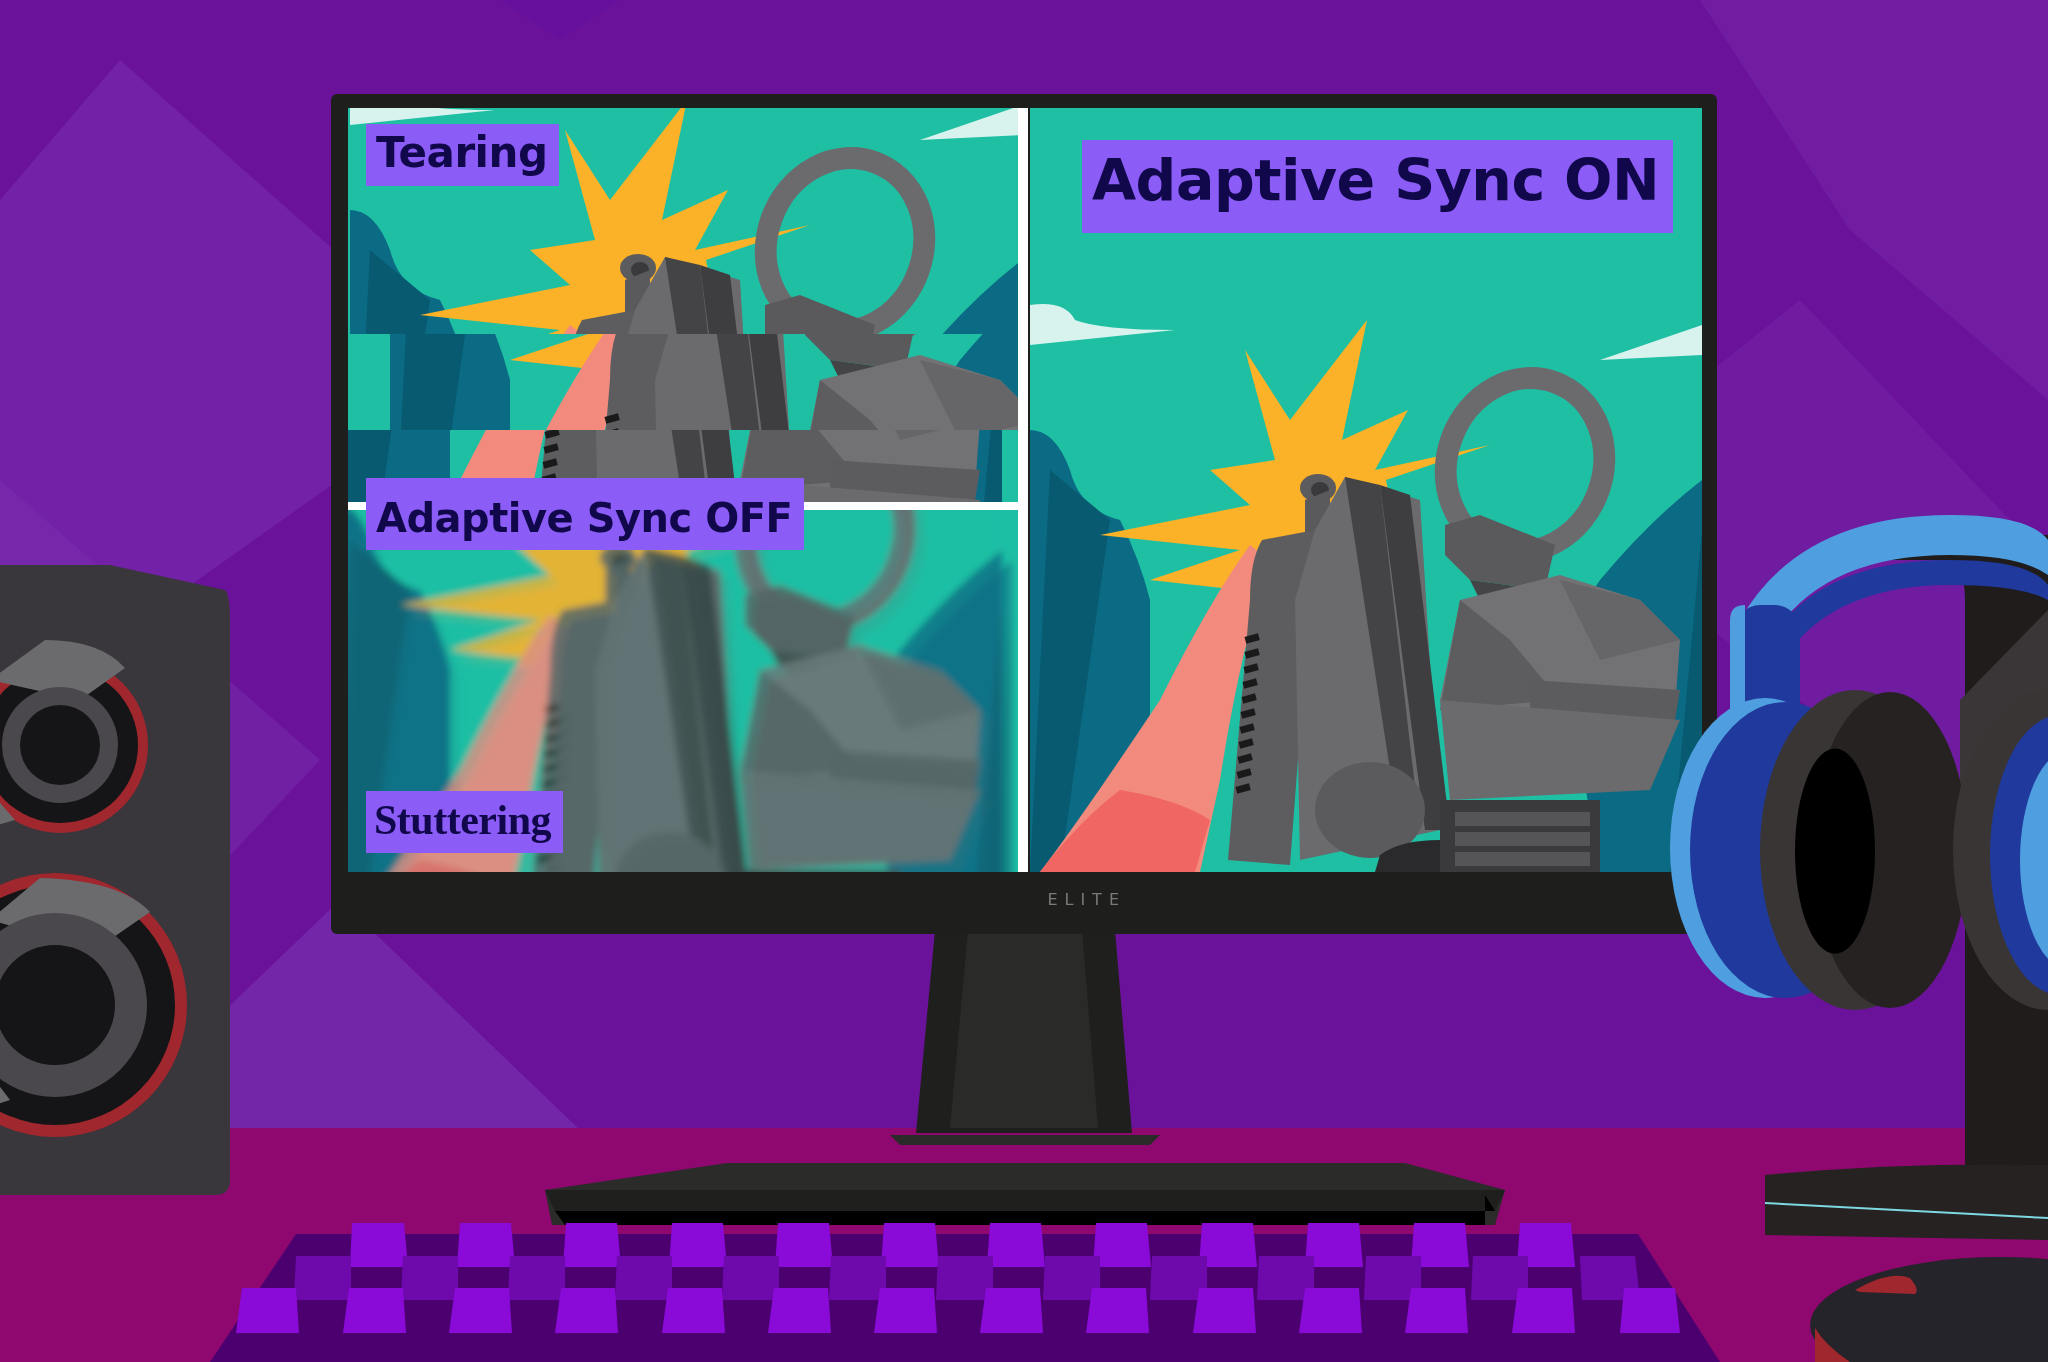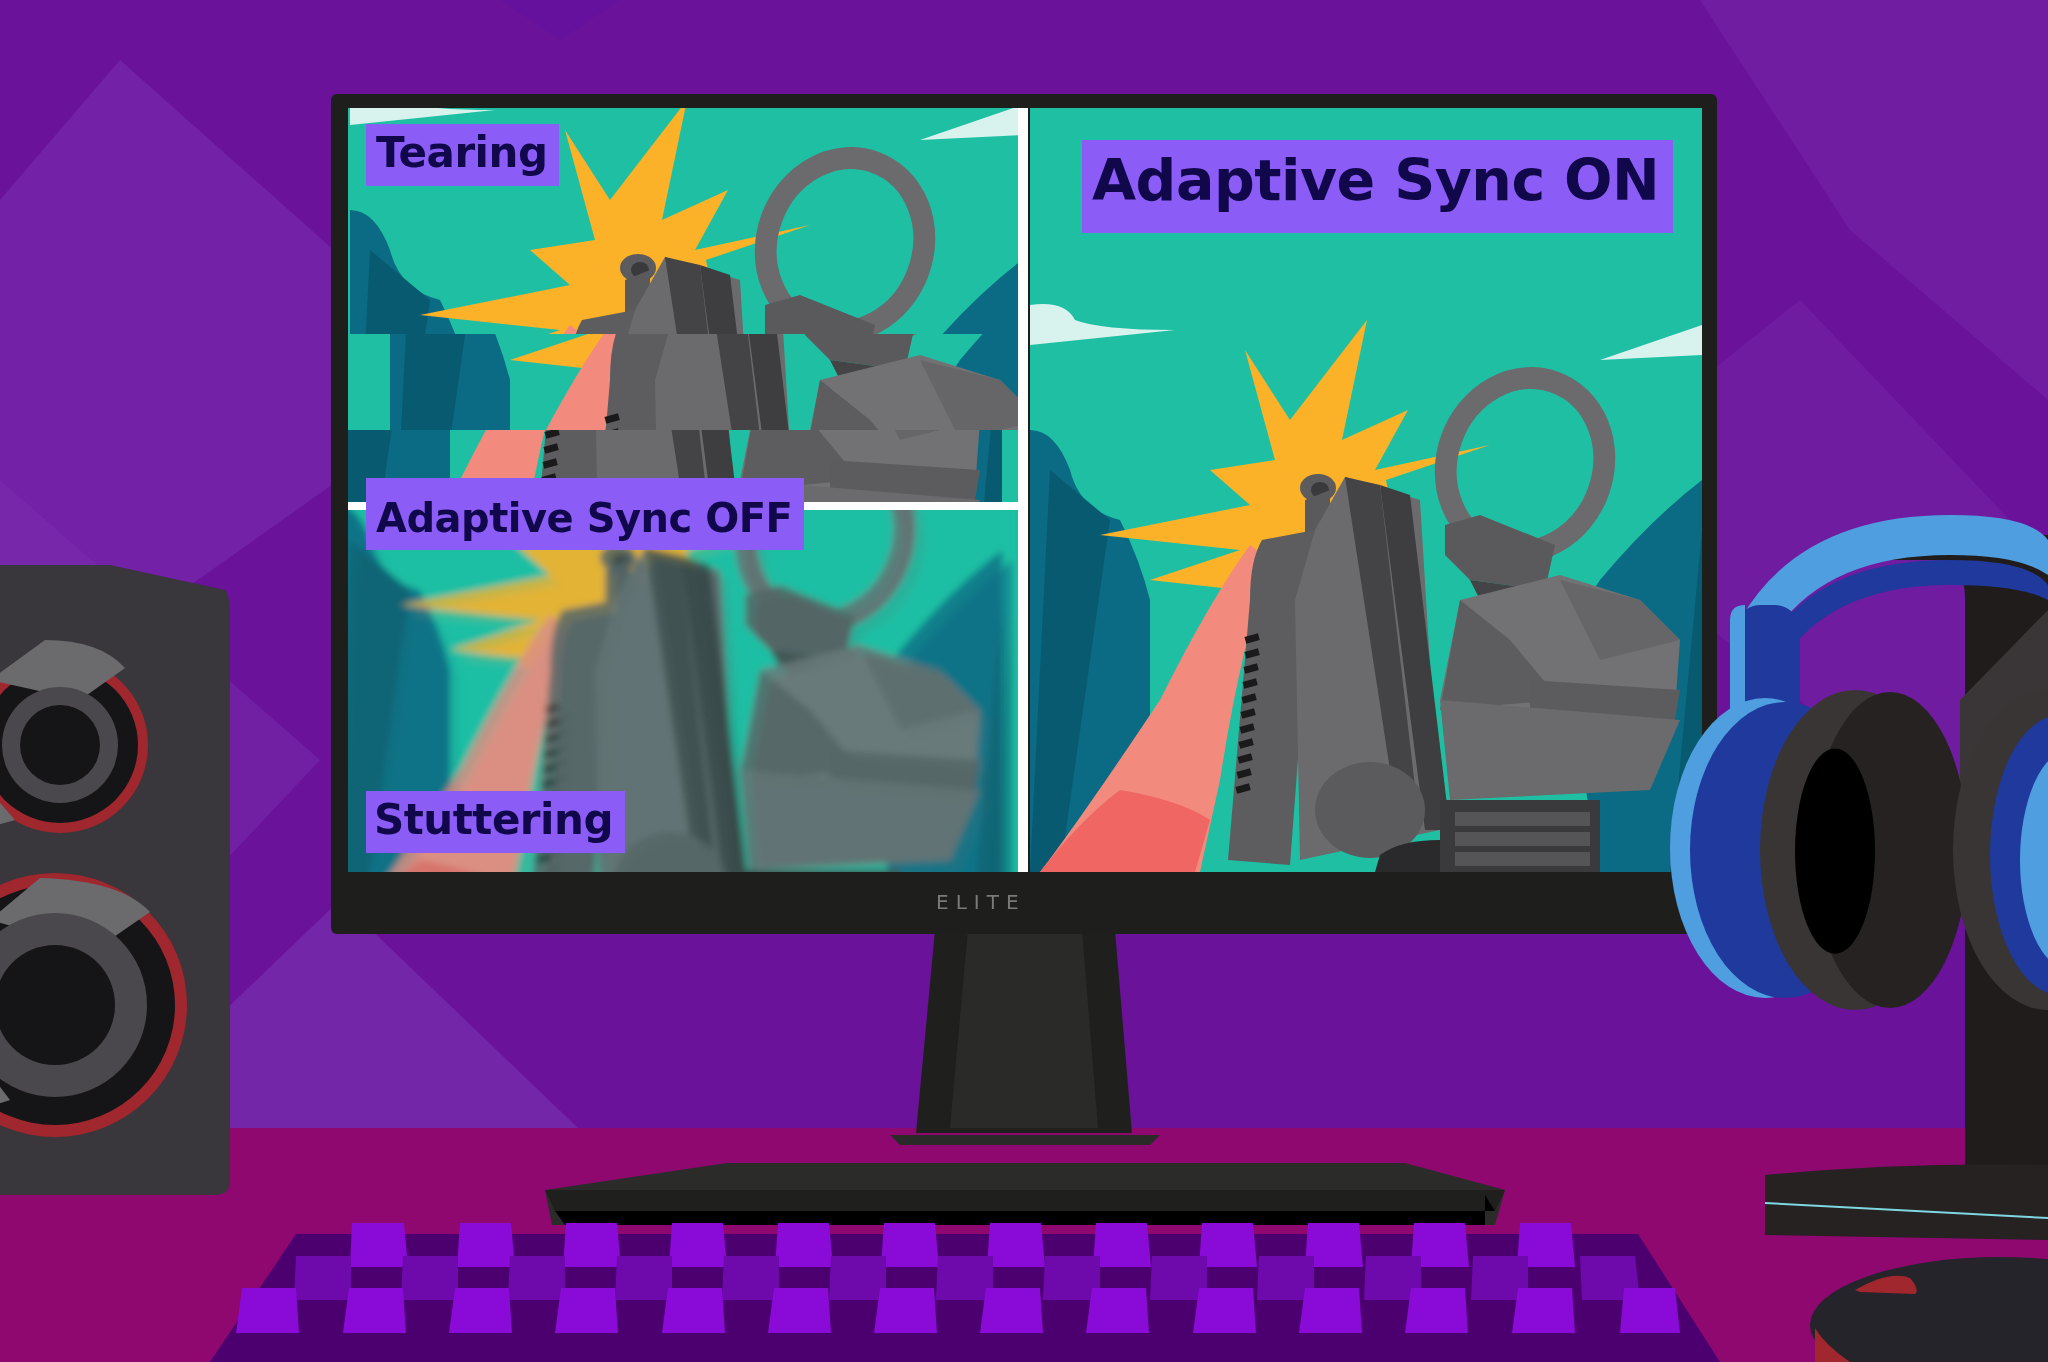--- a/index.html
+++ b/index.html
@@ -10,24 +10,24 @@
     font-family: "DejaVu Sans", sans-serif;
     font-weight: bold;
     color: #10084a;
     background: #8b5cf6;
     white-space: nowrap;
     line-height: 1;
     letter-spacing: -0.5px;
   }
   #lbl-tearing { left: 366px; top: 124px; padding: 8px 12px 12px 10px; font-size: 42px; }
   #lbl-off { left: 366px; top: 478px; padding: 20px 12px 12px 10px; font-size: 40px; }
-  #lbl-stutter { left: 366px; top: 791px; padding: 8px 12px 12px 8px; font-size: 42px; }
+  #lbl-stutter { left: 366px; top: 791px; padding: 8px 12px 12px 8px; font-size: 42px; font-family: Liberation Serif, serif; }
   #lbl-on { left: 1082px; top: 140px; padding: 12px 14px 24px 10px; font-size: 57px; }
-  #brand { position: absolute; left: 936px; top: 890px; width: 110px; text-align: left;
-    font-family: "DejaVu Sans", sans-serif; font-size: 20px; letter-spacing: 7px; color: #7a7a7a; }
+  #brand { position: absolute; left: 1016px; top: 890px; width: 110px; text-align: right;
+    font-family: "DejaVu Sans", sans-serif; font-size: 16px; letter-spacing: 7px; color: #7a7a7a; }
 </style>
 </head>
 <body>
 
 <svg id="scene" viewBox="0 0 2048 1362" xmlns="http://www.w3.org/2000/svg">
   <defs>
     <clipPath id="clip-tl">
         <rect x="348" y="108" width="670" height="396"></rect>
       </clipPath>
     <clipPath id="clip-bl">

